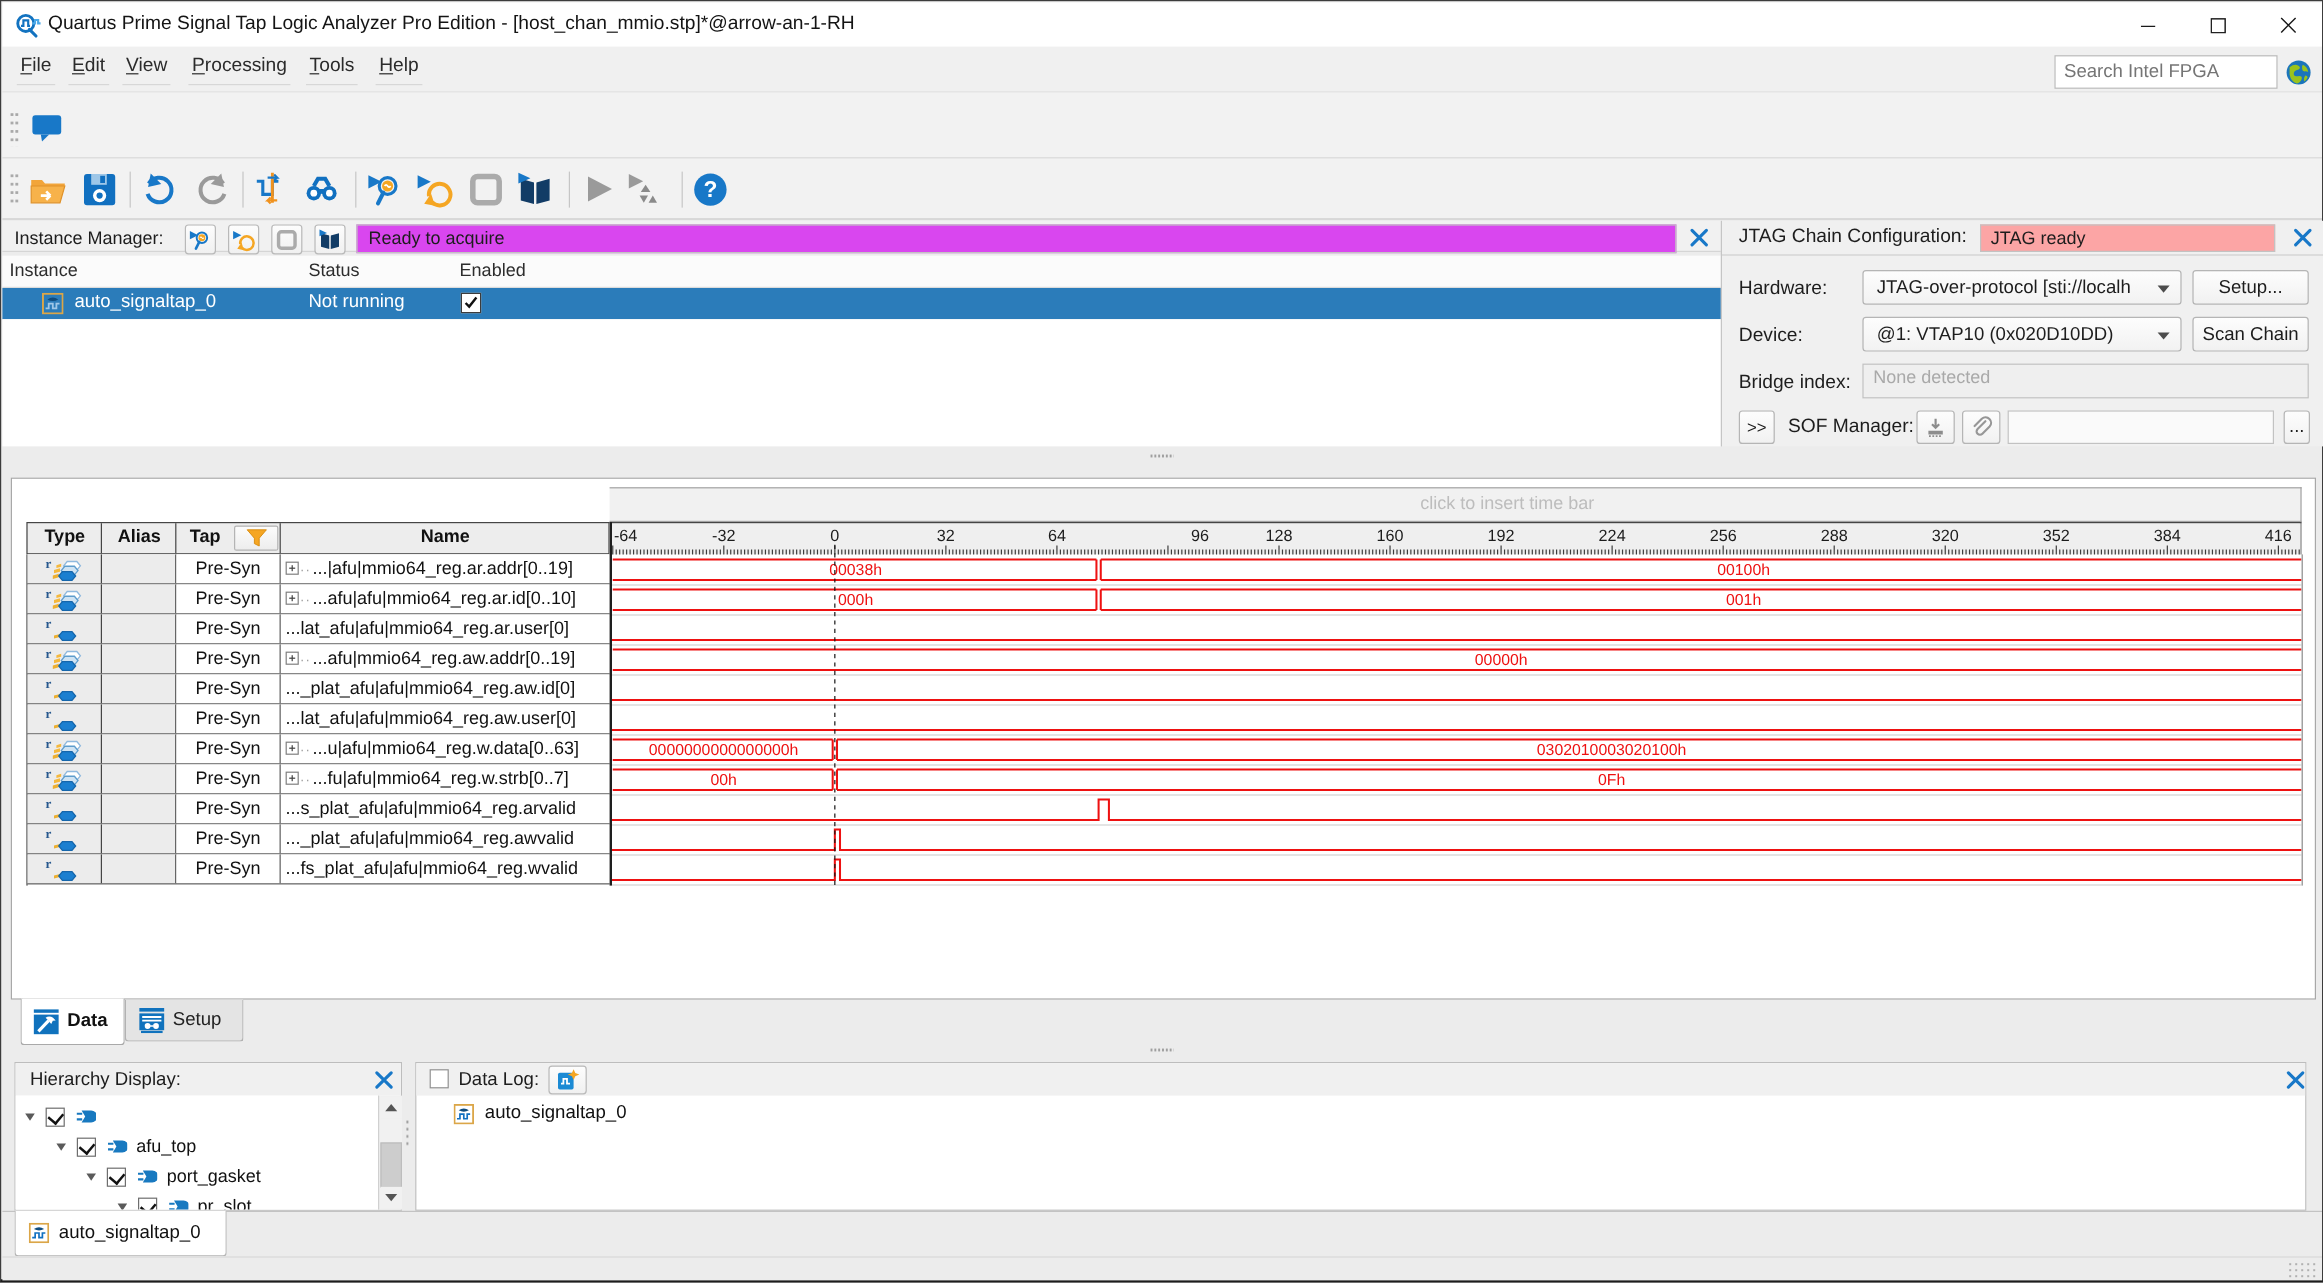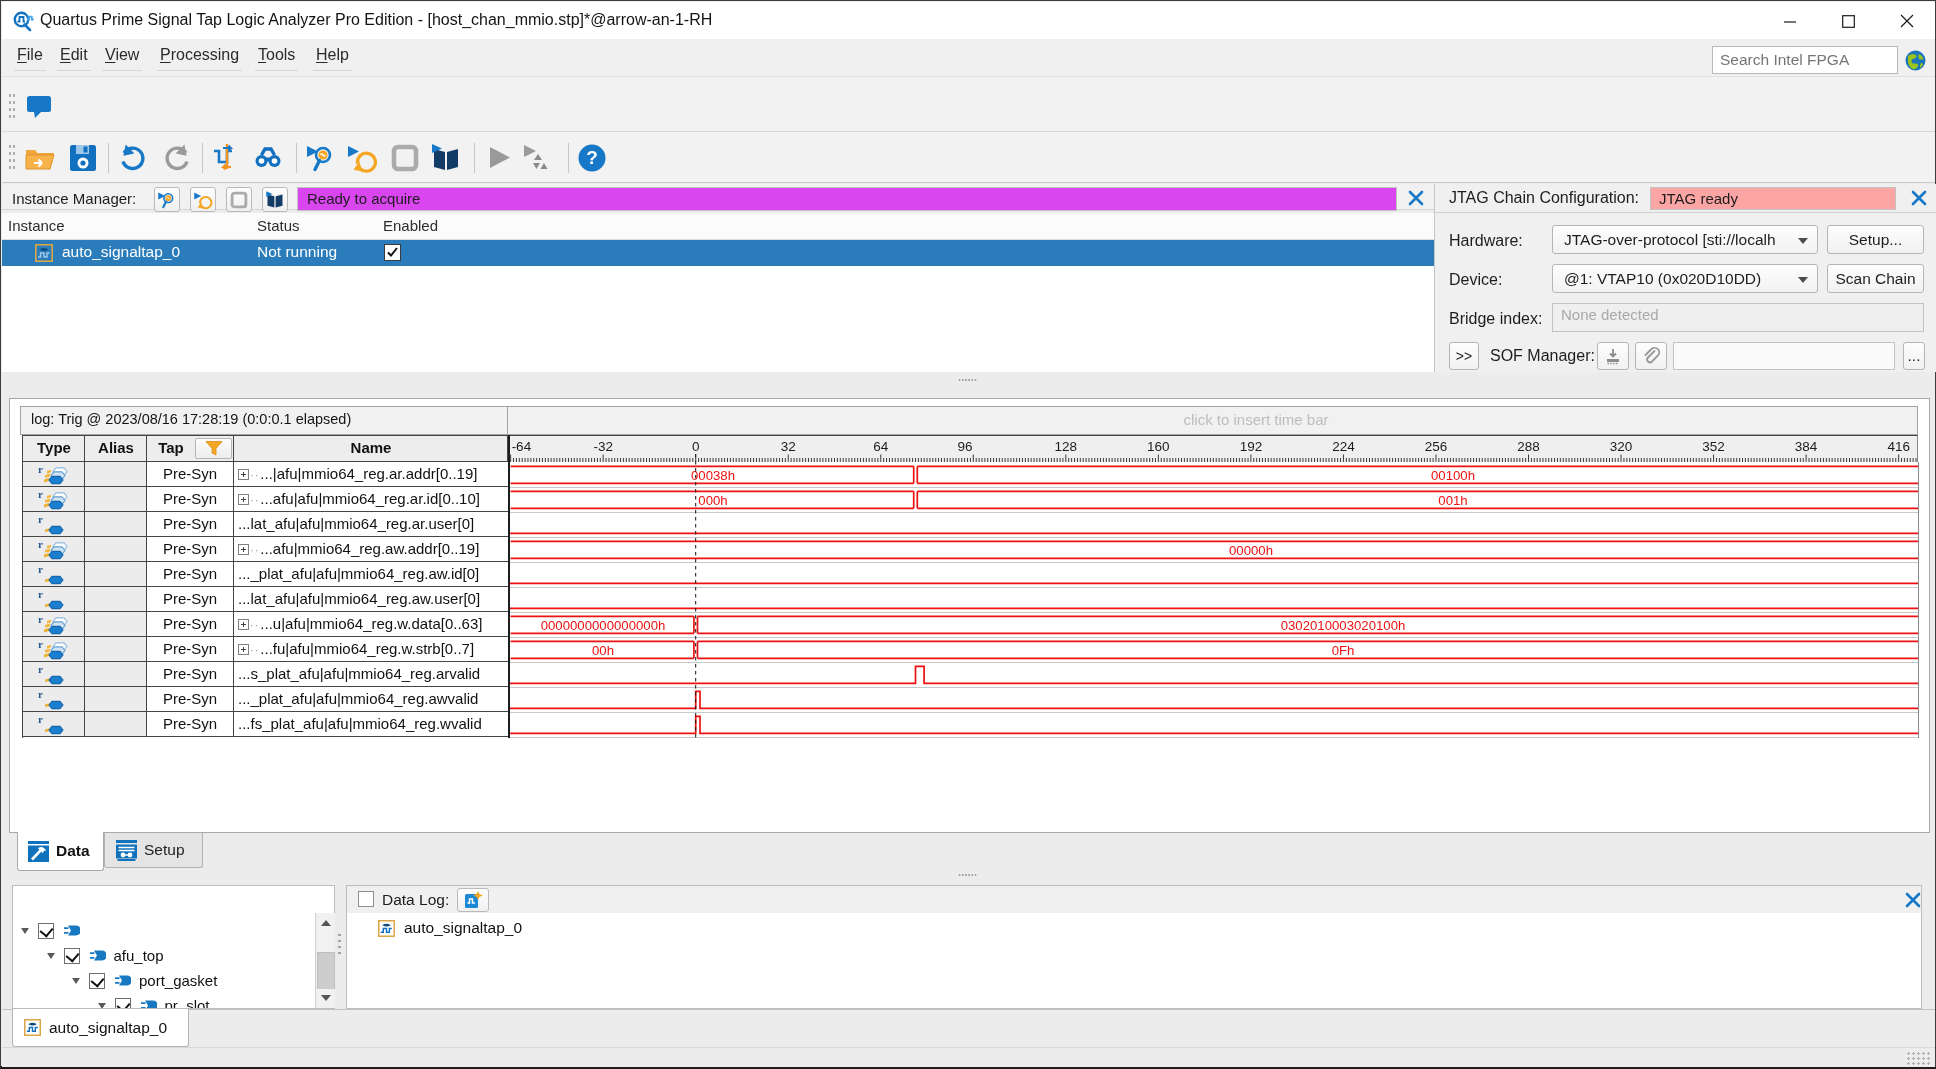--- a/index.html
+++ b/index.html
@@ -414,21 +414,20 @@
       </svg>
     </div>
     <div class="jtag-field" style="left:238px;top:158px;width:222px;height:28px;background:#fafafa"></div>
     <div class="push-btn" style="left:468px;top:158px;width:22px;height:28px">...</div>
   </div>
 
   <div class="hsplit-dots" style="left:957px;top:377px"></div>
   <div class="hsplit-dots" style="left:957px;top:872px"></div>
 
   <div id="wave-panel" class="abs"></div>
-  <div id="log-cell" class="abs">log: Trig @ 2023/08/16 17:28:19 (0:0:0.1 elapsed)</div>
   <div id="sig-header" class="abs">
     <span class="sig-hcol" style="left:0;width:62px">Type</span>
     <span class="sig-hcol" style="left:62px;width:62px">Alias</span>
     <span class="sig-hcol" style="left:124px;width:48px">Tap</span>
     <span class="sig-hcol" style="left:211px;width:274px">Name</span>
     <span class="sig-vline" style="left:61px"></span>
     <span class="sig-vline" style="left:123px"></span>
     <span class="sig-vline" style="left:210px"></span>
     <div id="funnel-btn">
       <svg width="20" height="17" viewBox="0 0 20 17">
@@ -438,21 +437,21 @@
   </div>
   <div id="timebar-cell" class="abs">
     <span id="timebar-hint">click to insert time bar</span>
   </div>
   <div id="ruler-cell" class="abs">
       <span class="ruler-num" style="left: 3.6312px; transform: none;">-64</span>
       <span class="ruler-num" style="left: 95.1656px;">-32</span>
       <span class="ruler-num" style="left: 187.7px;">0</span>
       <span class="ruler-num" style="left: 280.234px;">32</span>
       <span class="ruler-num" style="left: 372.769px;">64</span>
-      <span class="ruler-num" style="left: 457px; text-align: right;">96</span>
+      <span class="ruler-num" style="left: 492px; text-align: right;">96</span>
       <span class="ruler-num" style="left: 557.838px;">128</span>
       <span class="ruler-num" style="left: 650.372px;">160</span>
       <span class="ruler-num" style="left: 742.906px;">192</span>
       <span class="ruler-num" style="left: 835.441px;">224</span>
       <span class="ruler-num" style="left: 927.975px;">256</span>
       <span class="ruler-num" style="left: 1020.51px;">288</span>
       <span class="ruler-num" style="left: 1113.04px;">320</span>
       <span class="ruler-num" style="left: 1205.58px;">352</span>
       <span class="ruler-num" style="left: 1298.11px;">384</span>
       <span class="ruler-num" style="left: 1390.65px;">416</span>
@@ -683,20 +682,28 @@
         <circle cx="7" cy="15" r="2.4" fill="#fff"></circle>
           <circle cx="14" cy="15" r="2.4" fill="#fff"></circle>
         <path d="M9 15 h3" stroke="#fff" stroke-width="1.4"></path>
         <rect x="1.5" y="19" width="18" height="2" fill="#1072bd"></rect>
       </svg>
     </span>
     <span style="margin-left:7px">Setup</span>
   </div>
 
   <div id="hier-panel" class="abs">
+    <div id="hier-head">
+      <span id="hier-title">Hierarchy Display:</span>
+      <div class="close-x" style="left:297px;top:4px;position:absolute">
+        <svg width="20" height="20" viewBox="0 0 20 20">
+            <path d="M4 4 L16 16 M16 4 L4 16" stroke="#1878c8" stroke-width="2.6" stroke-linecap="round"></path>
+          </svg>
+      </div>
+    </div>
     <div id="hier-tree">
         <div class="tree-row" style="top: 5px; left: 8px;">
           <span class="tree-caret"></span>
           <span class="tree-check check-mark"></span>
           <span>
             <svg width="17" height="13" viewBox="0 0 17 13">
        <path d="M5 1.5 h8 a3.5 3.5 0 0 1 0 10 h-8 l3 -5 Z" fill="#1879c0"></path>
        <path d="M1 4.2 h4.5 M1 8.8 h4.5" stroke="#1879c0" stroke-width="1.7"></path>
      </svg>
           </span>

